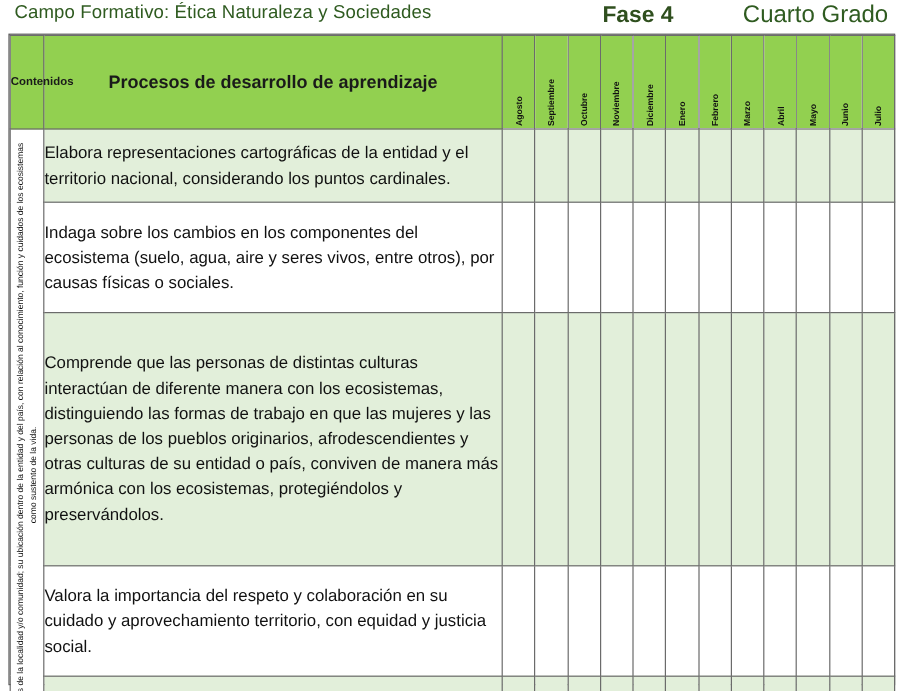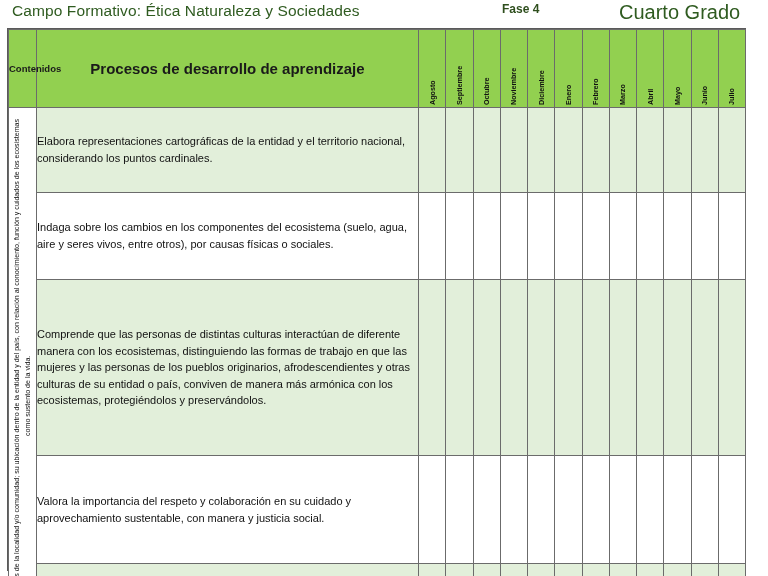--- a/index.html
+++ b/index.html
@@ -29,21 +29,21 @@
     position: absolute;
     left: 12px; top: 2px;
     font-size: 15.5px;
     color: #2f5b20;
     letter-spacing: 0.1px;
     white-space: nowrap;
   }
   .title-phase {
     position: absolute;
     left: 502px; top: 2px;
-    font-size: 12px;
+    font-size: 19px;
     font-weight: bold;
     color: #2f4f1e;
     white-space: nowrap;
   }
   .title-grade {
     position: absolute;
     left: 619px; top: 1px;
     font-size: 20px;
     color: #2f5b20;
     white-space: nowrap;
@@ -114,21 +114,21 @@
     line-height: 1.55;
     color: #111;
     text-align: center;
     margin: 0 auto;
     max-height: 100%;
     padding: 4px 1px;
   }
 
   
   td.proceso {
-    font-size: 11px;
+    font-size: 14px;
     line-height: 1.5;
     color: #111;
     text-align: left;
     padding: 5px 7px 5px 8px;
   }
 
   
   td.mcell { }
 
   
@@ -251,21 +251,21 @@
             <td class="mcell"></td>
             <td class="mcell"></td>
             <td class="mcell"></td>
             <td class="mcell"></td>
             <td class="mcell"></td>
             <td class="mcell"></td>
             <td class="mcell"></td>
             <td class="mcell"></td>
           </tr>
           <tr class="plain" style="height: 51px;">
-            <td class="proceso">Valora la importancia del respeto y colaboración en su cuidado y aprovechamiento sustentable, con manera y justicia social.</td>
+            <td class="proceso">Valora la importancia del respeto y colaboración en su cuidado y aprovechamiento territorio, con equidad y justicia social.</td>
             <td class="mcell"></td>
             <td class="mcell"></td>
             <td class="mcell"></td>
             <td class="mcell"></td>
             <td class="mcell"></td>
             <td class="mcell"></td>
             <td class="mcell"></td>
             <td class="mcell"></td>
             <td class="mcell"></td>
             <td class="mcell"></td>

